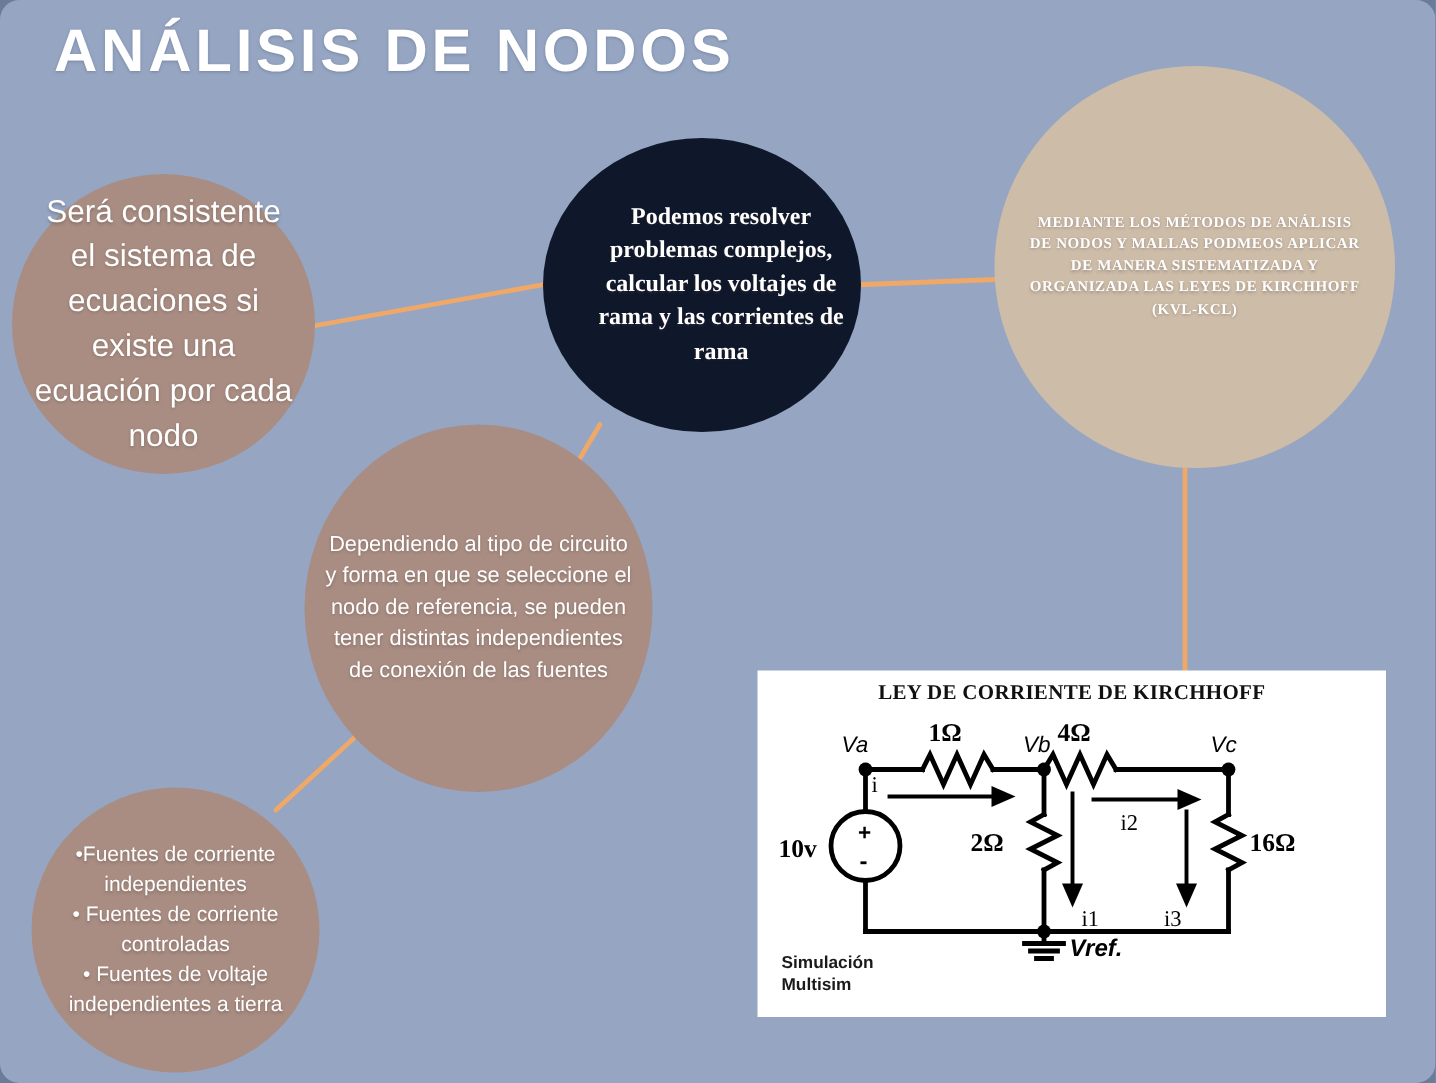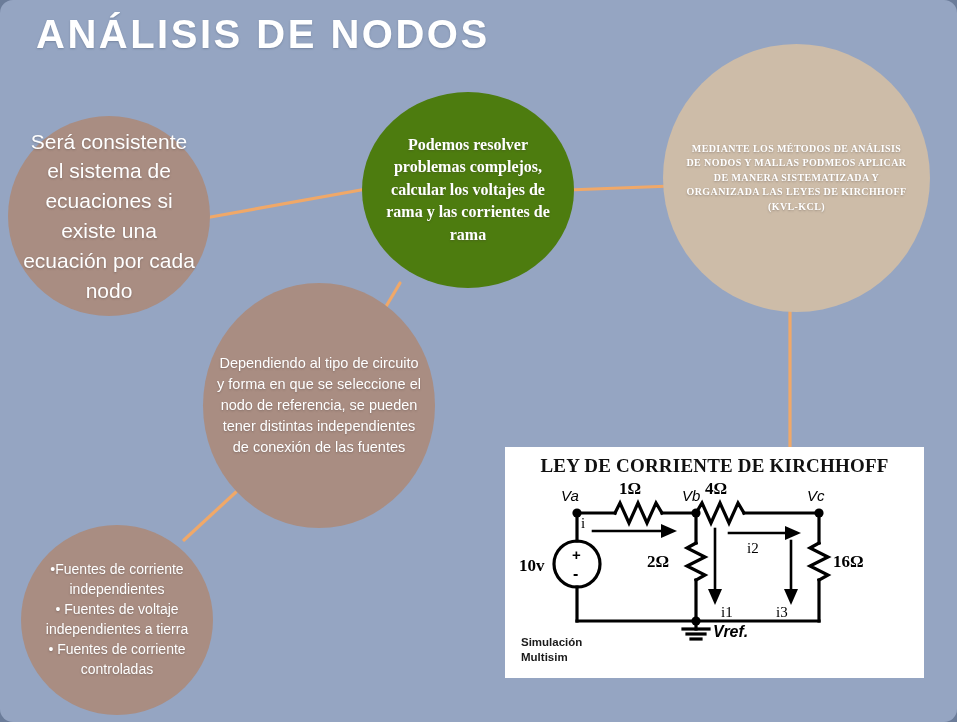--- a/index.html
+++ b/index.html
@@ -65,21 +65,22 @@
   }
   #bubble-consistencia .txt {
     font-family: "Liberation Sans", sans-serif;
     font-size: 21px;
     line-height: 1.42;
   }
 
   #bubble-resolver {
     left: 362px; top: 92px;
     width: 212px; height: 196px;
-    background: #4d7c0f;
+    background: #0f172a;
+    justify-content: flex-end;
   }
   #bubble-resolver .txt {
     font-family: "Liberation Serif", serif;
     font-weight: bold;
     font-size: 16px;
     line-height: 1.4;
   }
 
   #bubble-metodos {
     left: 663px; top: 44px;
@@ -131,21 +132,21 @@
     background: #ffffff;
     box-sizing: border-box;
   }
   #circuit-title {
     position: absolute;
     left: 0; right: 0;
     top: 8px;
     text-align: center;
     font-family: "Liberation Serif", serif;
     font-weight: bold;
-    font-size: 19px;
+    font-size: 14px;
     letter-spacing: 0.2px;
     color: #111111;
   }
   #circuit-svg {
     position: absolute;
     left: 14px; top: 34px;
   }
   #sim-caption {
     position: absolute;
     left: 16px;
@@ -187,22 +188,22 @@
     <div class="txt">MEDIANTE LOS MÉTODOS DE ANÁLISIS DE NODOS Y MALLAS PODMEOS APLICAR DE MANERA SISTEMATIZADA Y ORGANIZADA LAS LEYES DE KIRCHHOFF (KVL-KCL)</div>
   </div>
 
   <div class="bubble" id="bubble-dependiendo">
     <div class="txt">Dependiendo al tipo de circuito y forma en que se seleccione el nodo de referencia, se pueden tener distintas independientes de conexión de las fuentes</div>
   </div>
 
   <div class="bubble" id="bubble-fuentes">
     <div class="txt">
       <span class="bul">•Fuentes de corriente independientes</span>
+      <span class="bul">• Fuentes de corriente controladas</span>
       <span class="bul">• Fuentes de voltaje independientes a tierra</span>
-      <span class="bul">• Fuentes de corriente controladas</span>
     </div>
   </div>
 
   <div id="circuit-panel">
 
     <div id="circuit-title">LEY DE CORRIENTE DE KIRCHHOFF</div>
 
     <svg id="circuit-svg" width="392" height="160" viewBox="0 0 392 160">
       <g stroke="#000000" stroke-width="3.2" fill="none" stroke-linecap="square">
 

